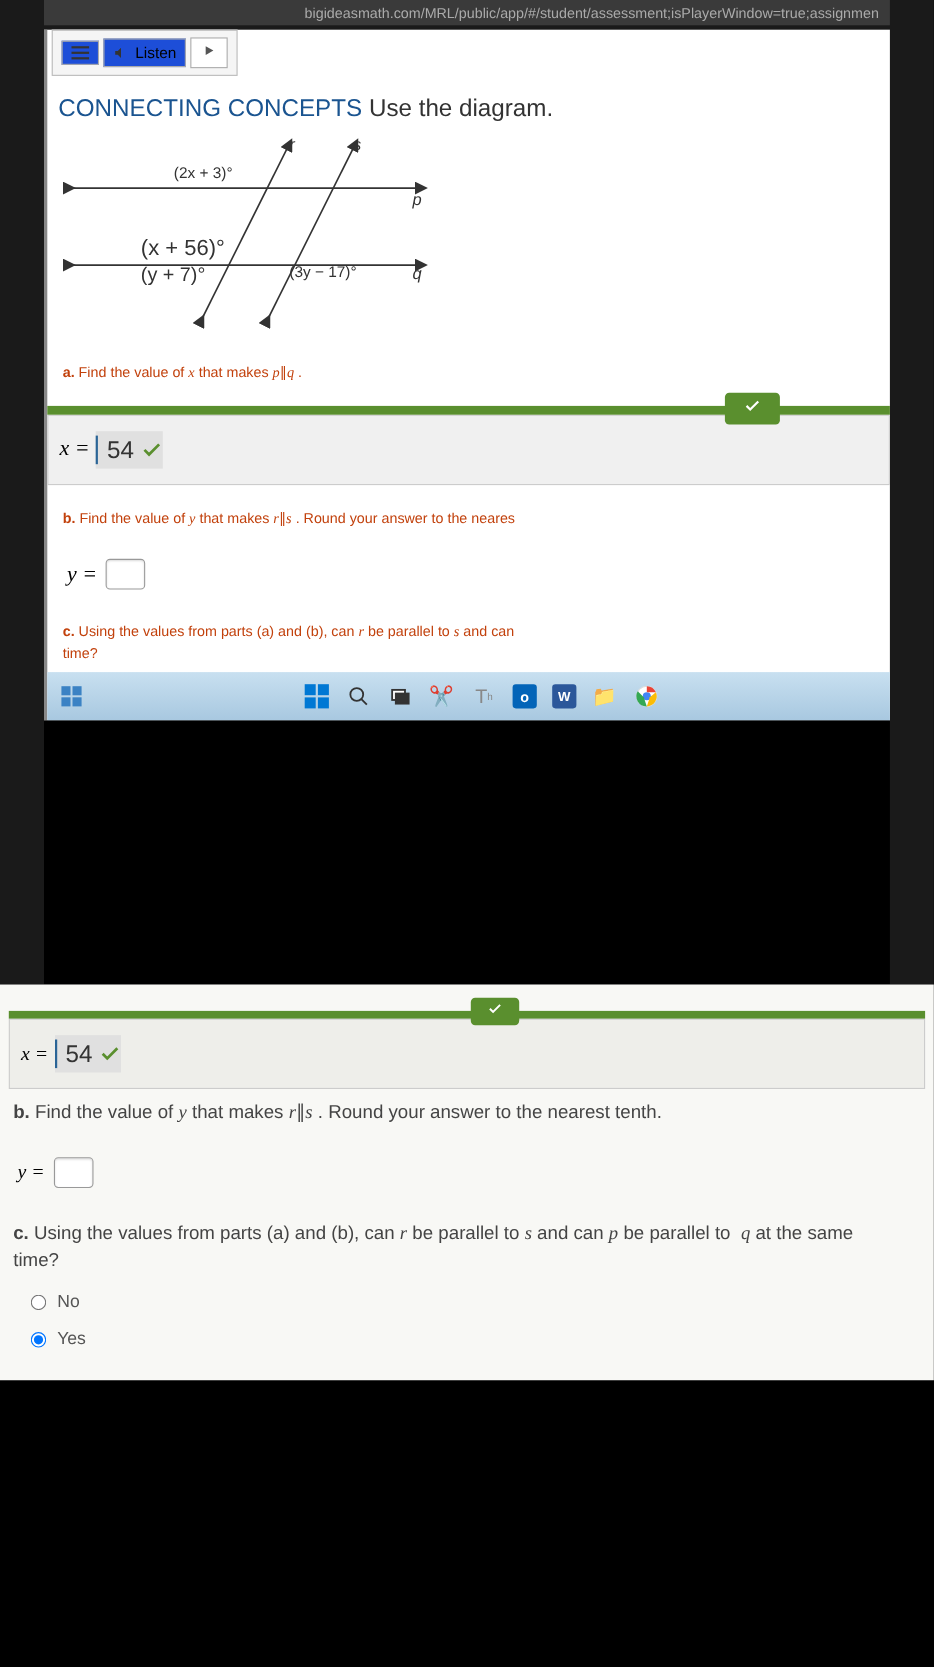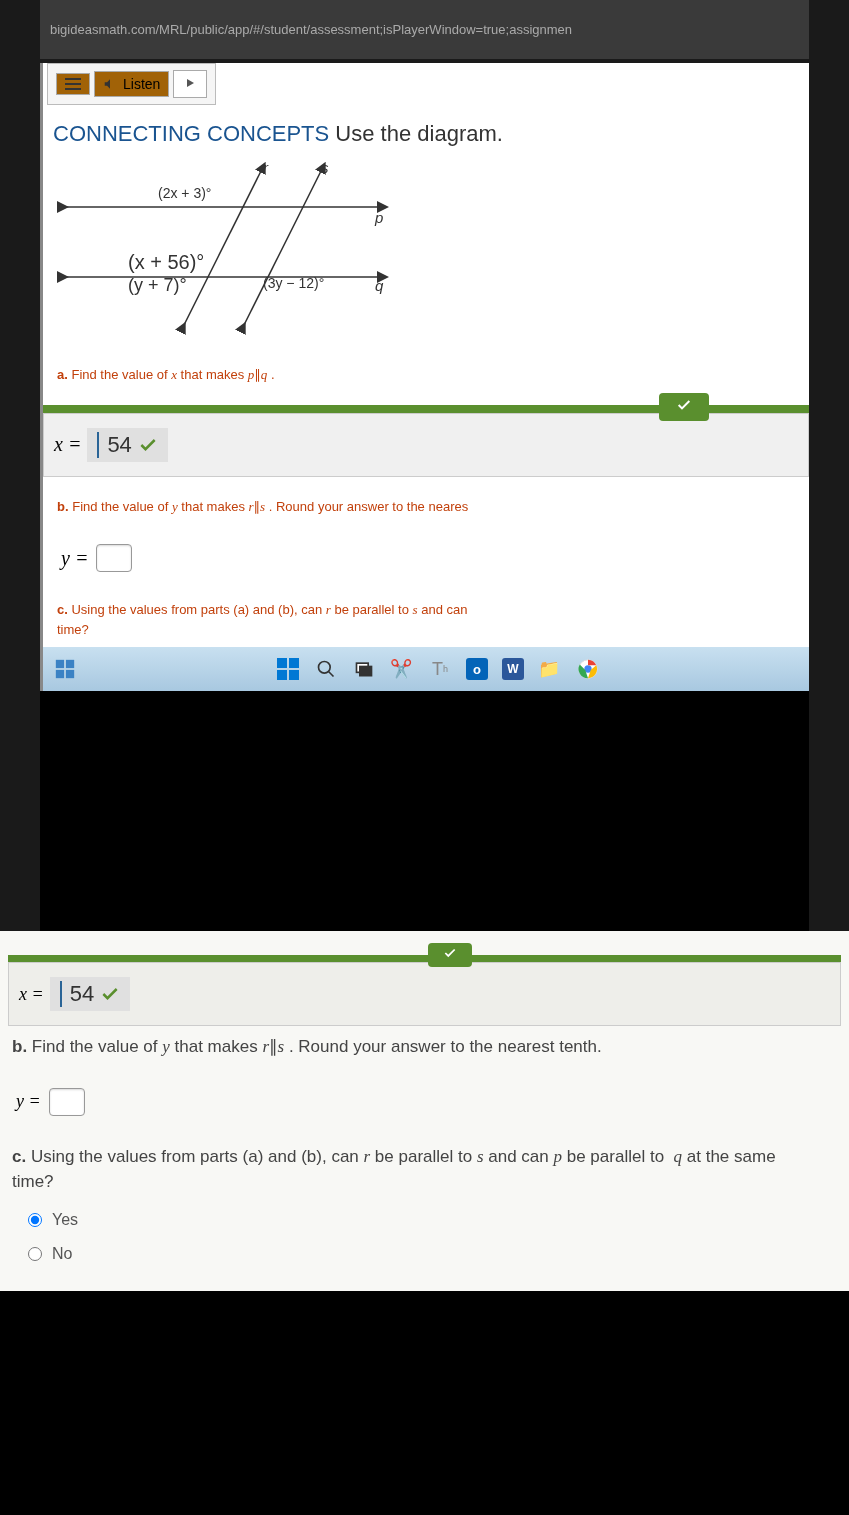--- a/index.html
+++ b/index.html
@@ -1,25 +1,25 @@
 <!DOCTYPE html>
 <html><head>
   <meta charset="utf-8">
   <style>
     * { margin: 0; padding: 0; box-sizing: border-box; }
     body { background: #000; font-family: Arial, sans-serif; width: 849px; }
     
-    .url-bar { background: #3a3a3a; color: #aaa; padding: 22px 10px; font-size: 13px; text-align: left; overflow: hidden; white-space: nowrap; }
+    .url-bar { background: #3a3a3a; color: #aaa; padding: 4px 10px; font-size: 13px; text-align: right; overflow: hidden; white-space: nowrap; }
     
     .photo-frame { background: #1a1a1a; padding: 0 40px; }
     
     .screen { background: #fff; border-left: 3px solid #888; }
     
     .toolbar { background: #f5f5f5; border-bottom: 1px solid #ccc; padding: 6px 8px; display: flex; gap: 4px; align-items: center; border: 1px solid #bbb; width: fit-content; margin: 4px; }
-    .tb-btn { border: 1px solid #aaa; background: #a16207; padding: 4px 8px; display: flex; align-items: center; gap: 6px; font-size: 14px; cursor: pointer; }
+    .tb-btn { border: 1px solid #aaa; background: #1d4ed8; padding: 4px 8px; display: flex; align-items: center; gap: 6px; font-size: 14px; cursor: pointer; }
     .tb-btn .ham { display: flex; flex-direction: column; gap: 3px; }
     .tb-btn .ham div { width: 16px; height: 2px; background: #333; }
     .tb-btn svg { width: 14px; height: 14px; }
     .play-btn { border: 1px solid #aaa; background: #fff; padding: 4px 10px; }
     
     .content { padding: 12px 10px 0 10px; }
     .heading { font-size: 22px; color: #1a5490; font-weight: normal; display: inline; }
     .heading-rest { font-size: 22px; color: #333; font-weight: normal; }
     
     .diagram { width: 340px; height: 180px; position: relative; margin: 10px 0 20px 0; }
@@ -29,21 +29,21 @@
     .question { font-size: 13px; color: #c2410c; padding: 8px 4px; line-height: 1.5; }
     .q-label { font-weight: bold; }
     .mathvar { font-style: italic; font-family: 'Times New Roman', serif; }
     
     .correct-bar { height: 8px; background: #5a8f2e; position: relative; margin: 12px 0 0 0; }
     .correct-badge { position: absolute; right: 100px; top: -12px; background: #5a8f2e; padding: 4px 14px; border-radius: 4px; }
     .correct-badge svg { width: 22px; height: 16px; }
     
     .answer-row { background: #f0f0f0; border: 1px solid #ccc; padding: 14px 10px; display: flex; align-items: center; gap: 6px; font-size: 20px; }
     .answer-row .cursor { display: inline-block; width: 2px; height: 26px; background: #2a6496; vertical-align: middle; margin-right: 2px; }
-    .answer-row .ans-box { background: #e0e0e0; padding: 4px 10px; display: flex; align-items: center; gap: 6px; }
+    .answer-row .ans-box { background: #e0e0e0; padding: 4px 0; display: flex; align-items: center; gap: 6px; }
     .answer-row svg.chk { width: 20px; height: 20px; }
     .answer-value { font-size: 22px; color: #333; }
     
     .input-row { padding: 20px 8px; font-size: 20px; display: flex; align-items: center; gap: 8px; font-style: italic; font-family: 'Times New Roman', serif; }
     .empty-box { width: 36px; height: 28px; background: #fff; border: 1px solid #999; border-radius: 4px; box-shadow: inset 0 1px 2px rgba(0,0,0,0.15); }
     
     .taskbar { background: linear-gradient(#c8e0f0, #a8c8e0); height: 44px; display: flex; align-items: center; padding: 0 10px; gap: 16px; justify-content: space-between; }
     .tb-left, .tb-center { display: flex; align-items: center; gap: 14px; }
     .tb-icon { width: 24px; height: 24px; display: flex; align-items: center; justify-content: center; font-size: 18px; }
     .win-logo { display: grid; grid-template-columns: 10px 10px; grid-template-rows: 10px 10px; gap: 2px; }
@@ -110,21 +110,21 @@
 
           <line x1="190" y1="170" x2="270" y2="10" stroke="#333" stroke-width="1.5" marker-start="url(#ah)" marker-end="url(#ah)"></line>
         </svg>
         <div class="diag-label" style="left:210px;top:2px;">r</div>
         <div class="diag-label" style="left:268px;top:2px;">s</div>
         <div class="diag-label" style="left:322px;top:52px;">p</div>
         <div class="diag-label" style="left:322px;top:120px;">q</div>
         <div class="diag-label" style="left:105px;top:28px;font-style:normal;font-size:14px;">(2x + 3)°</div>
         <div class="diag-label" style="left:75px;top:94px;font-style:normal;font-size:20px;">(x + 56)°</div>
         <div class="diag-label" style="left:75px;top:118px;font-style:normal;font-size:18px;">(y + 7)°</div>
-        <div class="diag-label" style="left:210px;top:118px;font-style:normal;font-size:14px;">(3y − 12)°</div>
+        <div class="diag-label" style="left:210px;top:118px;font-style:normal;font-size:14px;">(3y − 17)°</div>
       </div>
 
       <div class="question">
         <span class="q-label">a.</span>
         <span> Find the value of <span class="mathvar">x</span> that makes <span class="mathvar">p</span>∥<span class="mathvar">q</span> .</span>
       </div>
     </div>
 
     <div class="correct-bar">
       <div class="correct-badge">
@@ -241,20 +241,20 @@
     <span class="empty-box"></span>
   </div>
 
   <div class="question">
     <span class="q-label">c.</span>
     <span> Using the values from parts (a) and (b), can <span class="mathvar">r</span> be parallel to <span class="mathvar">s</span> and can <span class="mathvar">p</span> be parallel to &nbsp;<span class="mathvar">q</span> at the same</span><br>
     <span>time?</span>
   </div>
 
   <label class="radio-opt">
+    <input type="radio" name="rc" style="">
+    <span>No</span>
+  </label>
+  <label class="radio-opt">
     <input type="radio" name="rc" checked="" style="">
     <span>Yes</span>
   </label>
-  <label class="radio-opt">
-    <input type="radio" name="rc" style="">
-    <span>No</span>
-  </label>
 </div>
 
 </body></html>

